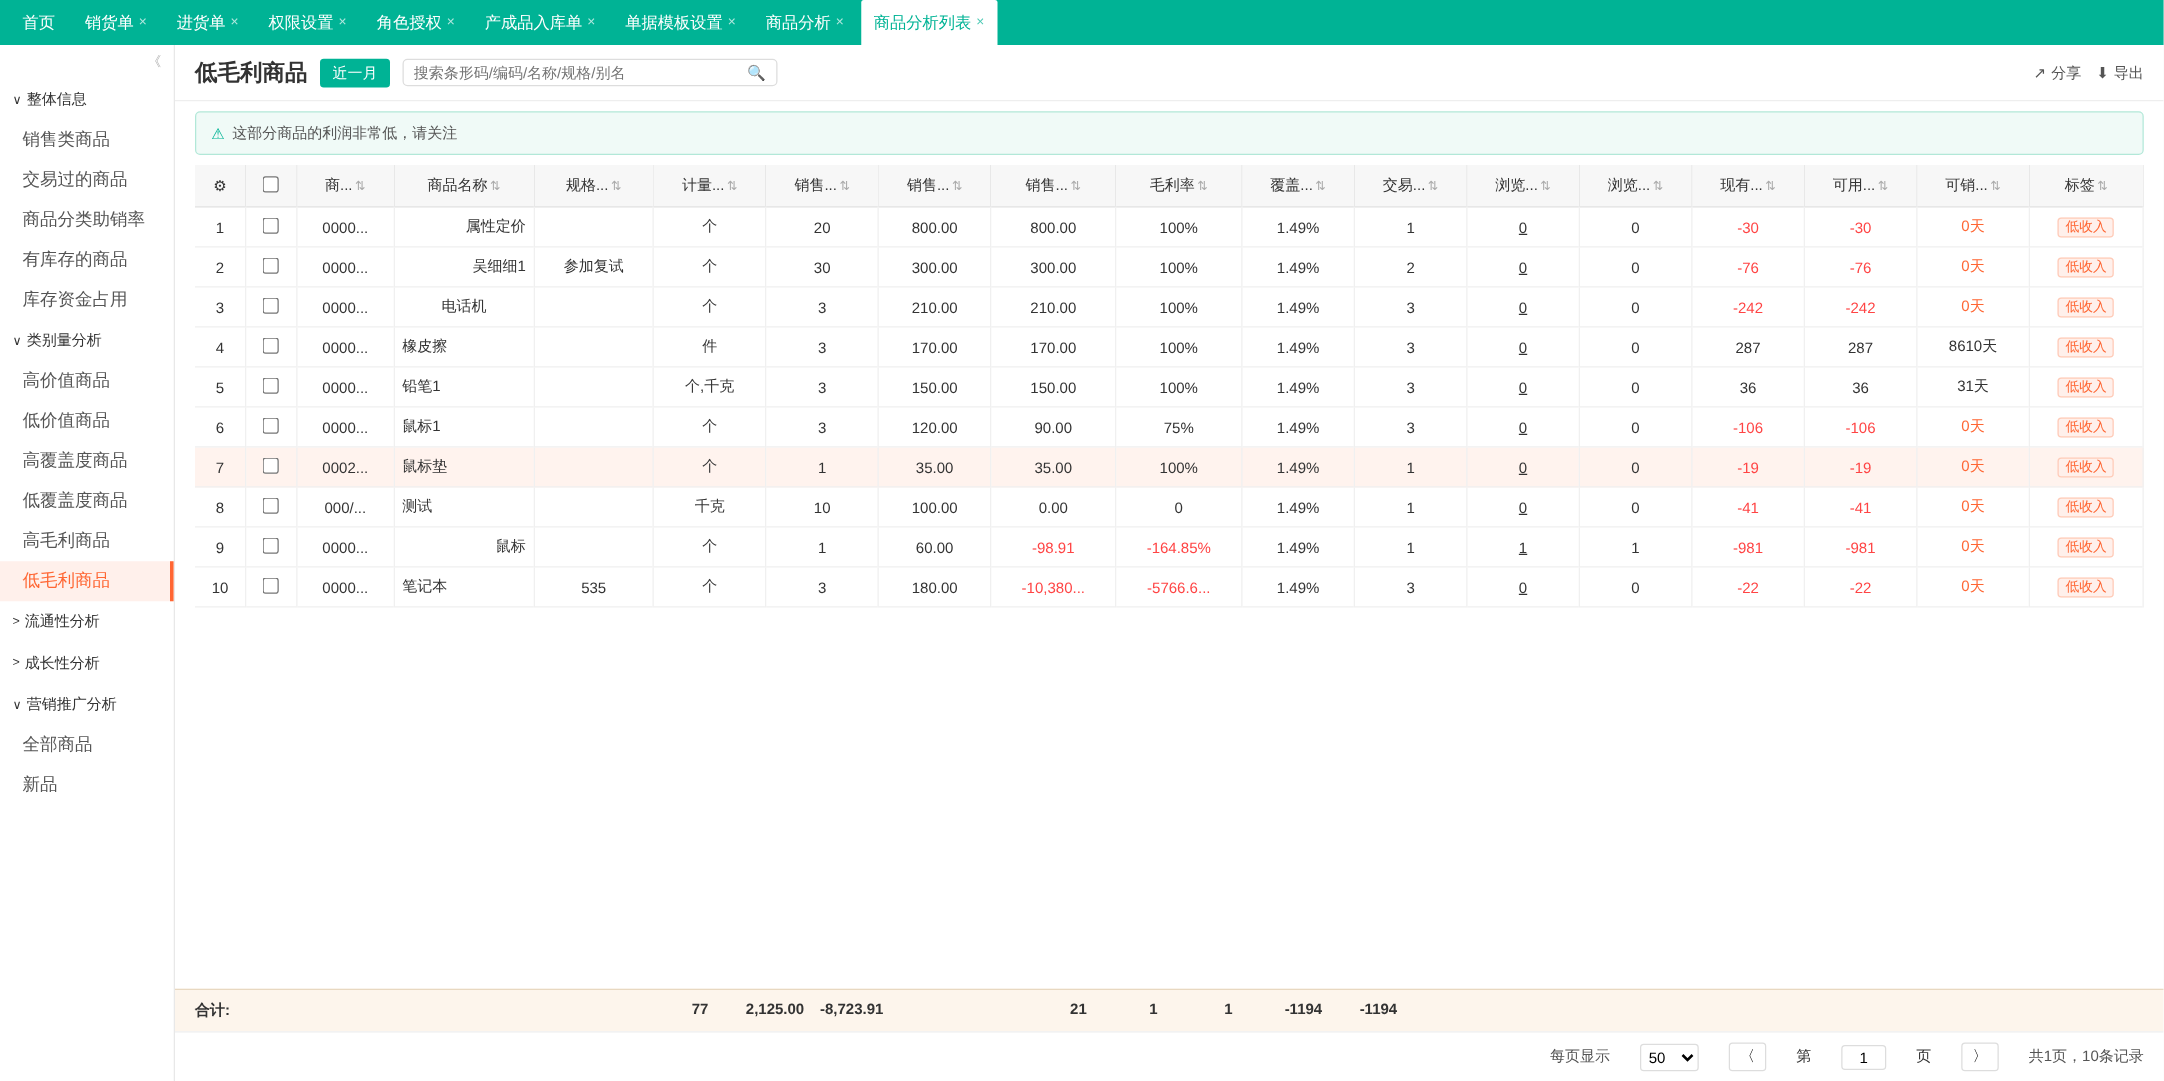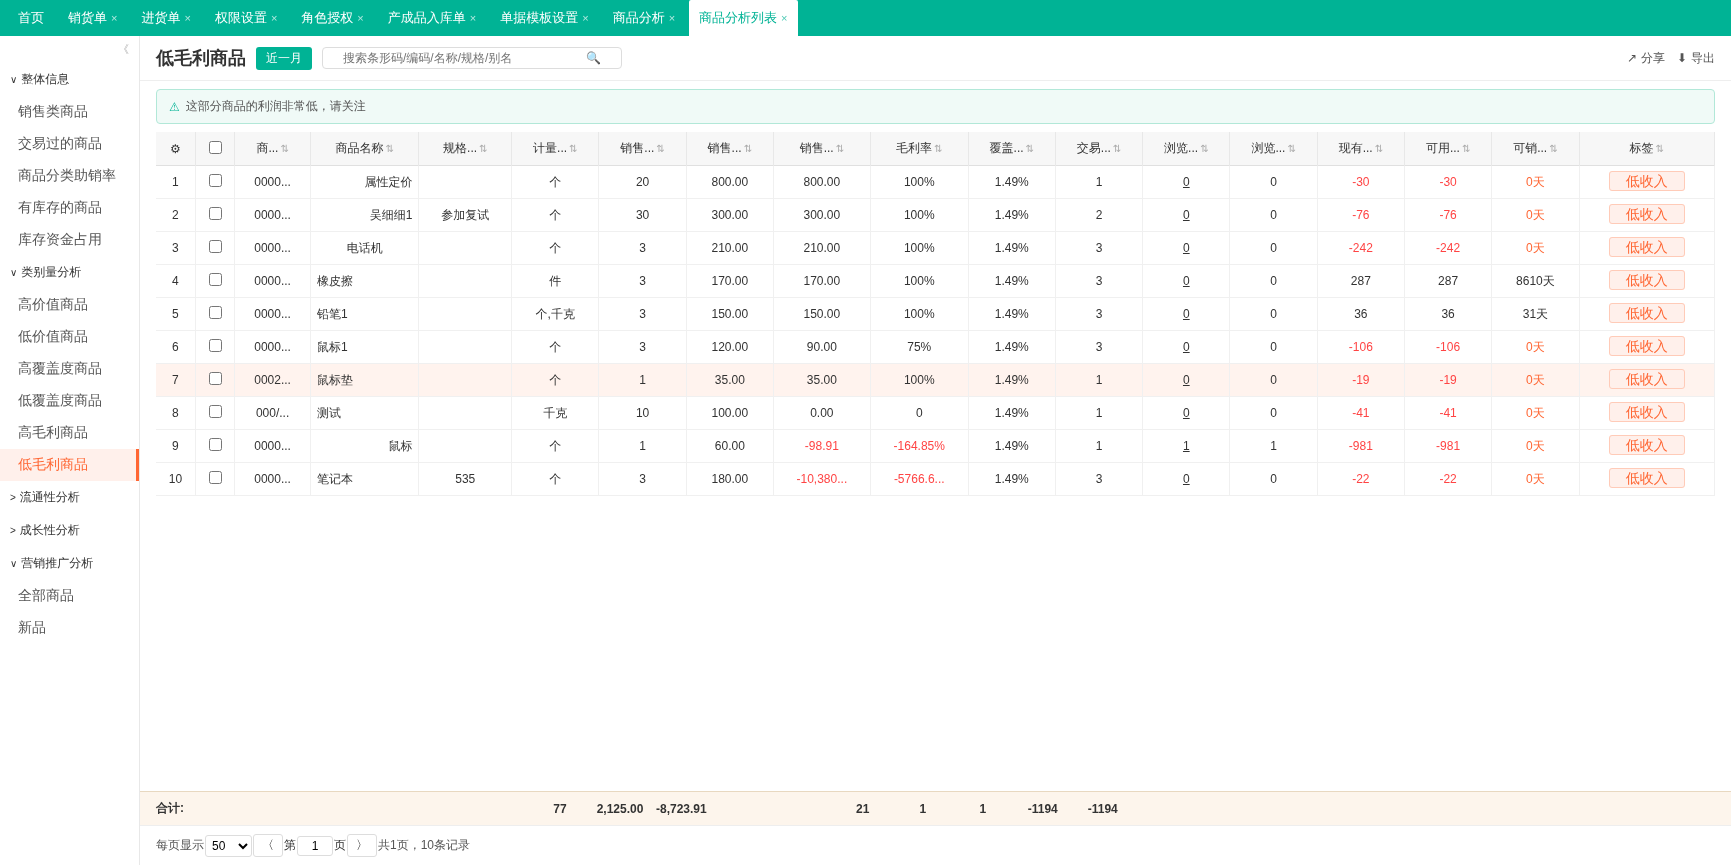--- a/index.html
+++ b/index.html
@@ -104,21 +104,21 @@
       border-radius: 3px;
       padding: 3px 10px;
       font-size: 12px;
       cursor: pointer;
     }
     .search-box {
       display: flex;
       align-items: flex-start;
       border: 1px solid #ddd;
       border-radius: 4px;
-      padding: 3px 20px;
+      padding: 3px 8px;
       flex: 1;
       max-width: 300px;
     }
     .search-box input {
       border: none;
       outline: none;
       font-size: 12px;
       color: #999;
       width: 100%;
     }
@@ -192,36 +192,35 @@
       white-space: nowrap;
       border-right: 1px solid #f0f0f0;
     }
     .text-red { color: #ff4444; }
     .text-orange { color: #ff6633; }
     .tag-badge {
       background: #fff0eb;
       color: #ff6633;
       border: 1px solid #ffcbb8;
       border-radius: 3px;
-      padding: 1px 16px;
-      font-size: 14px;
+      padding: 1px 5px;
+      font-size: 11px;
     }
     .underline-link {
       text-decoration: underline;
       color: #333;
       cursor: pointer;
     }
 
     
     .table-footer {
       background: #fdf5ec;
       border-top: 1px solid #e8d8c0;
       padding: 8px 16px;
       display: flex;
-      align-items: center;
       font-size: 12px;
       color: #333;
       margin-top: 32px;
     }
     .footer-label { font-weight: bold; margin-right: 16px; }
     .footer-cells {
       display: flex;
       gap: 0;
       flex: 1;
     }
@@ -229,25 +228,25 @@
       min-width: 60px;
       text-align: center;
       padding: 0 6px;
       font-weight: bold;
     }
 
     
     .pagination-bar {
       display: flex;
       align-items: center;
-      justify-content: flex-start;
+      justify-content: flex-end;
       padding: 8px 16px;
       border-top: 1px solid #eee;
       background: #fff;
-      gap: 1px;
+      gap: 24px;
       font-size: 12px;
     }
     .per-page-label { color: #555; }
     .per-page-select {
       border: 1px solid #ddd;
       border-radius: 3px;
       padding: 2px 2px;
       font-size: 12px;
       background: #fff;
     }

